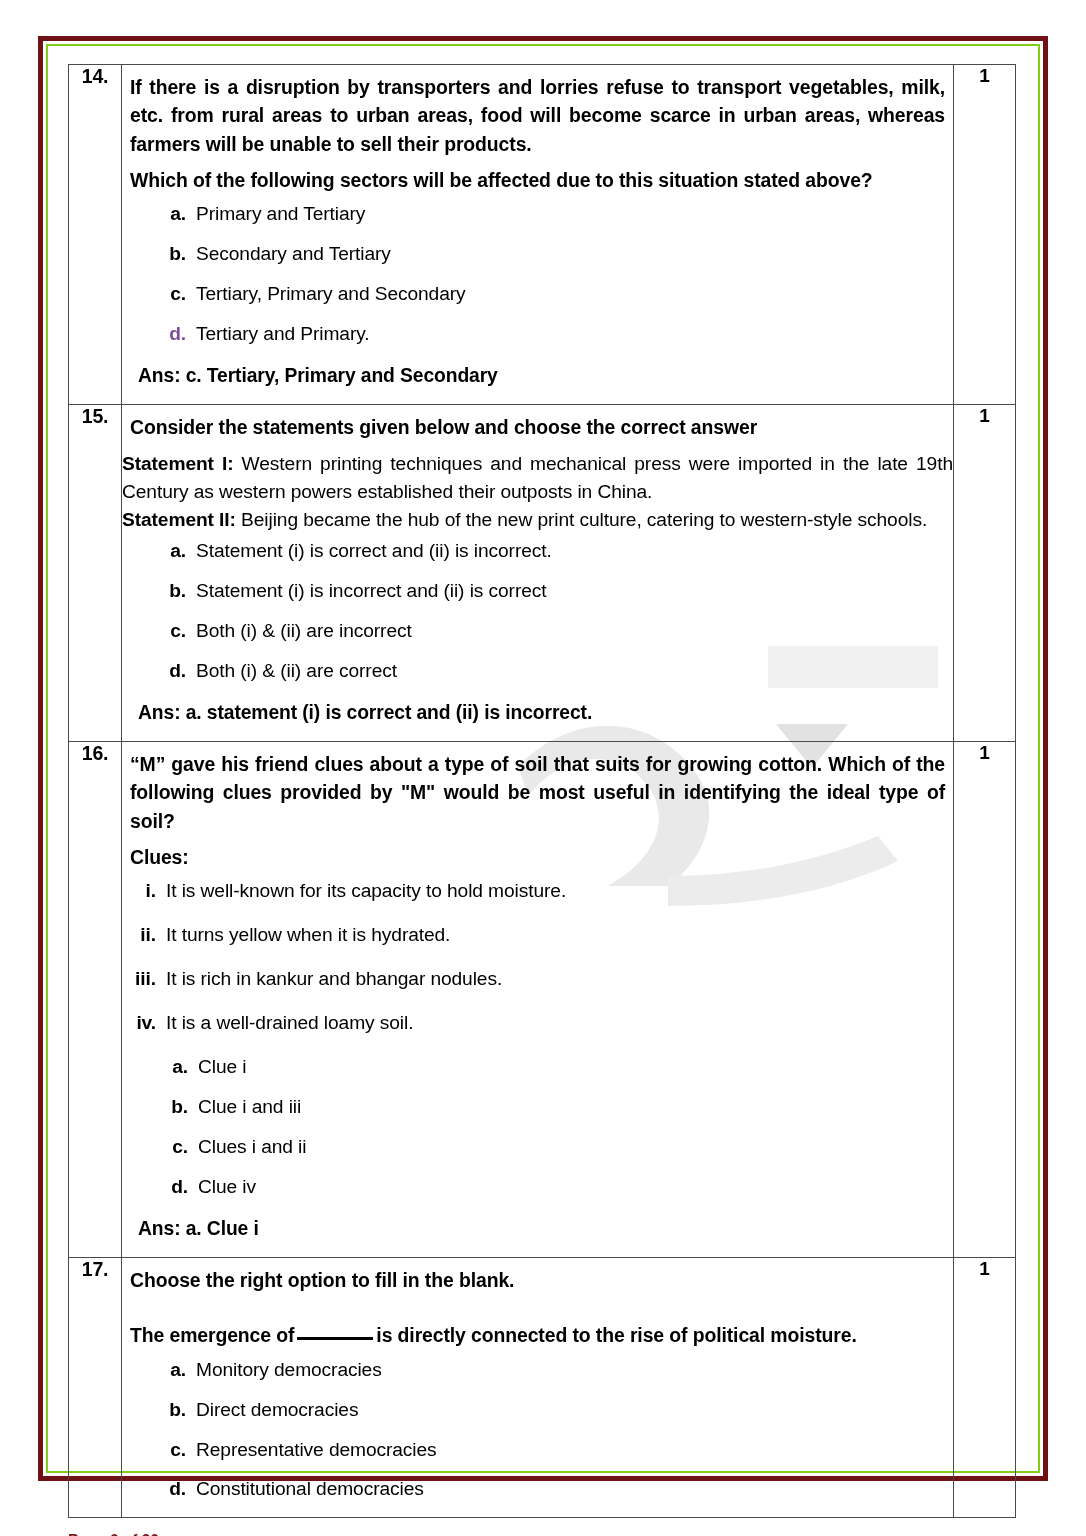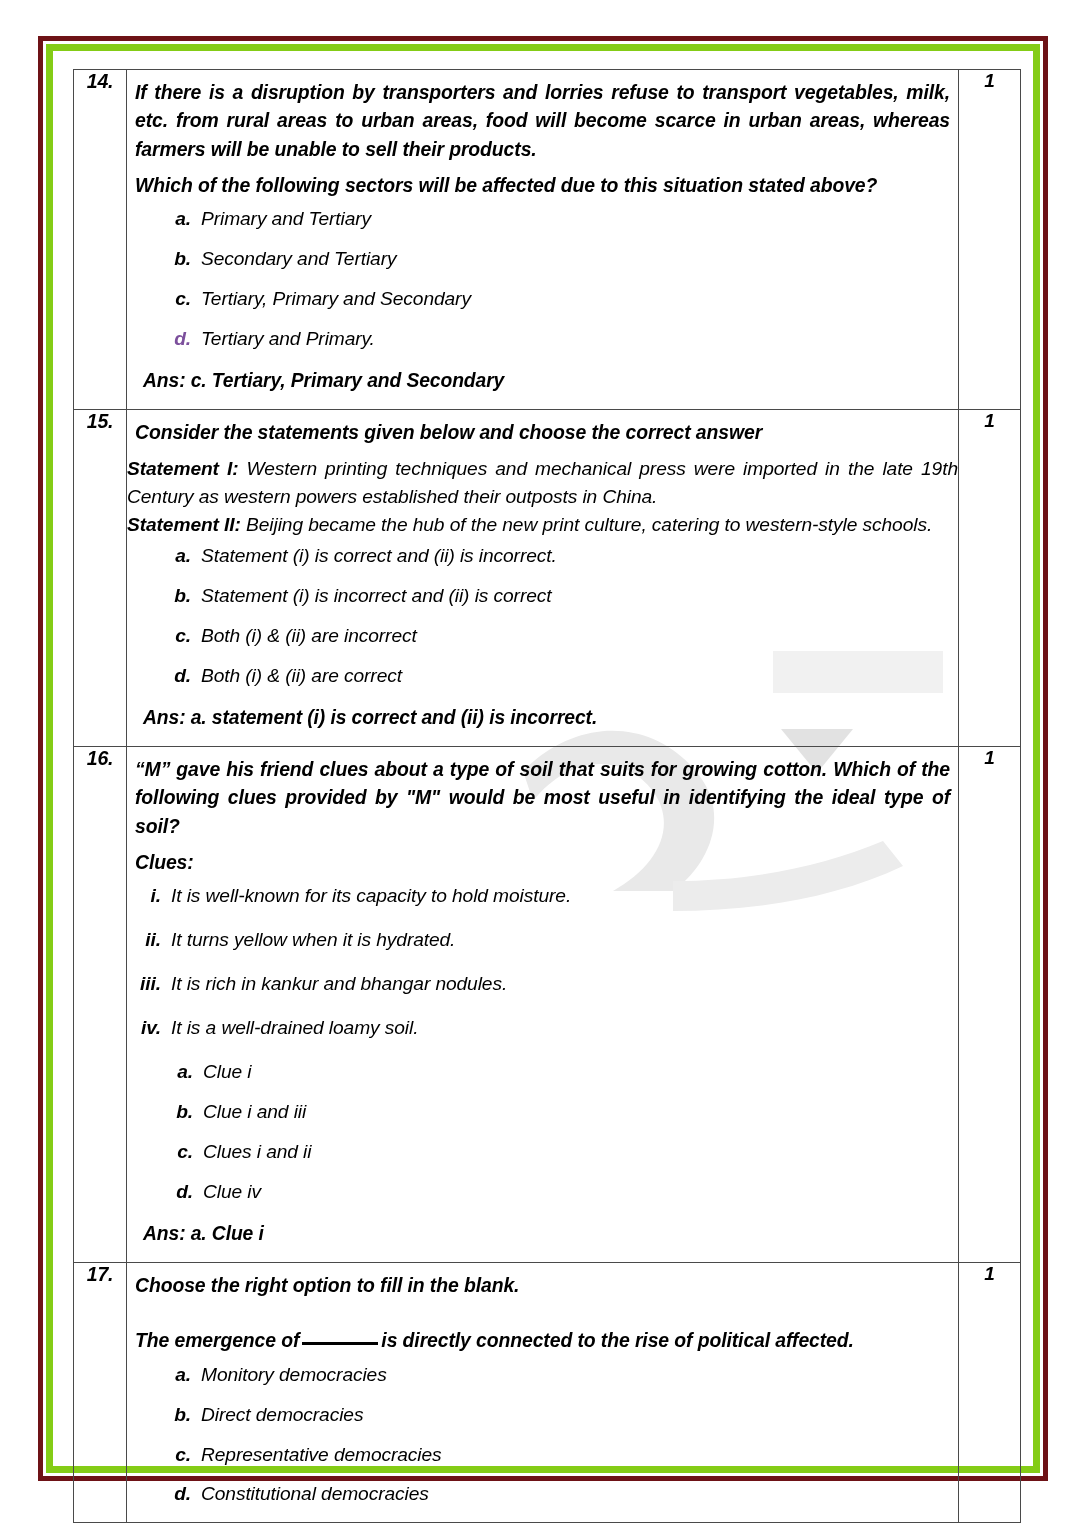--- a/index.html
+++ b/index.html
@@ -25,24 +25,23 @@
     box-sizing: border-box;
     border: 5px solid #6e1216;
     background: #ffffff;
     padding: 3px;
   }
   #page-frame-inner {
     position: relative;
     width: 100%;
     height: 100%;
     box-sizing: border-box;
-    border: 7px solid #84cc16;
+    border: 2px solid #84cc16;
     background: #ffffff;
     padding: 0;
-    font-style: italic;
   }
   #page-body {
     position: absolute;
     left: 0; top: 0; right: 0; bottom: 0;
     background: #ffffff;
     padding: 18px 20px 0 20px;
     box-sizing: border-box;
   }
 
   
@@ -321,21 +320,21 @@
             <p class="ansline">Ans: a. Clue i</p>
           </td>
           <td class="qmarks">1</td>
         </tr>
 
         <tr>
           <td class="qnum">17.</td>
           <td class="qbody">
             <p class="stem nojust">Choose the right option to fill in the blank.</p>
             <div class="pad-small"></div>
-            <p class="stem nojust"><span>The emergence of</span><span class="blank-fill"></span><span>is directly connected to the rise of political affected.</span></p>
+            <p class="stem nojust"><span>The emergence of</span><span class="blank-fill"></span><span>is directly connected to the rise of political moisture.</span></p>
             <ul class="opts indent-a">
               <li>
                 <span class="olabel">a.</span>
                 <span class="otext">Monitory democracies</span>
               </li>
               <li>
                 <span class="olabel">b.</span>
                 <span class="otext">Direct democracies</span>
               </li>
               <li>

